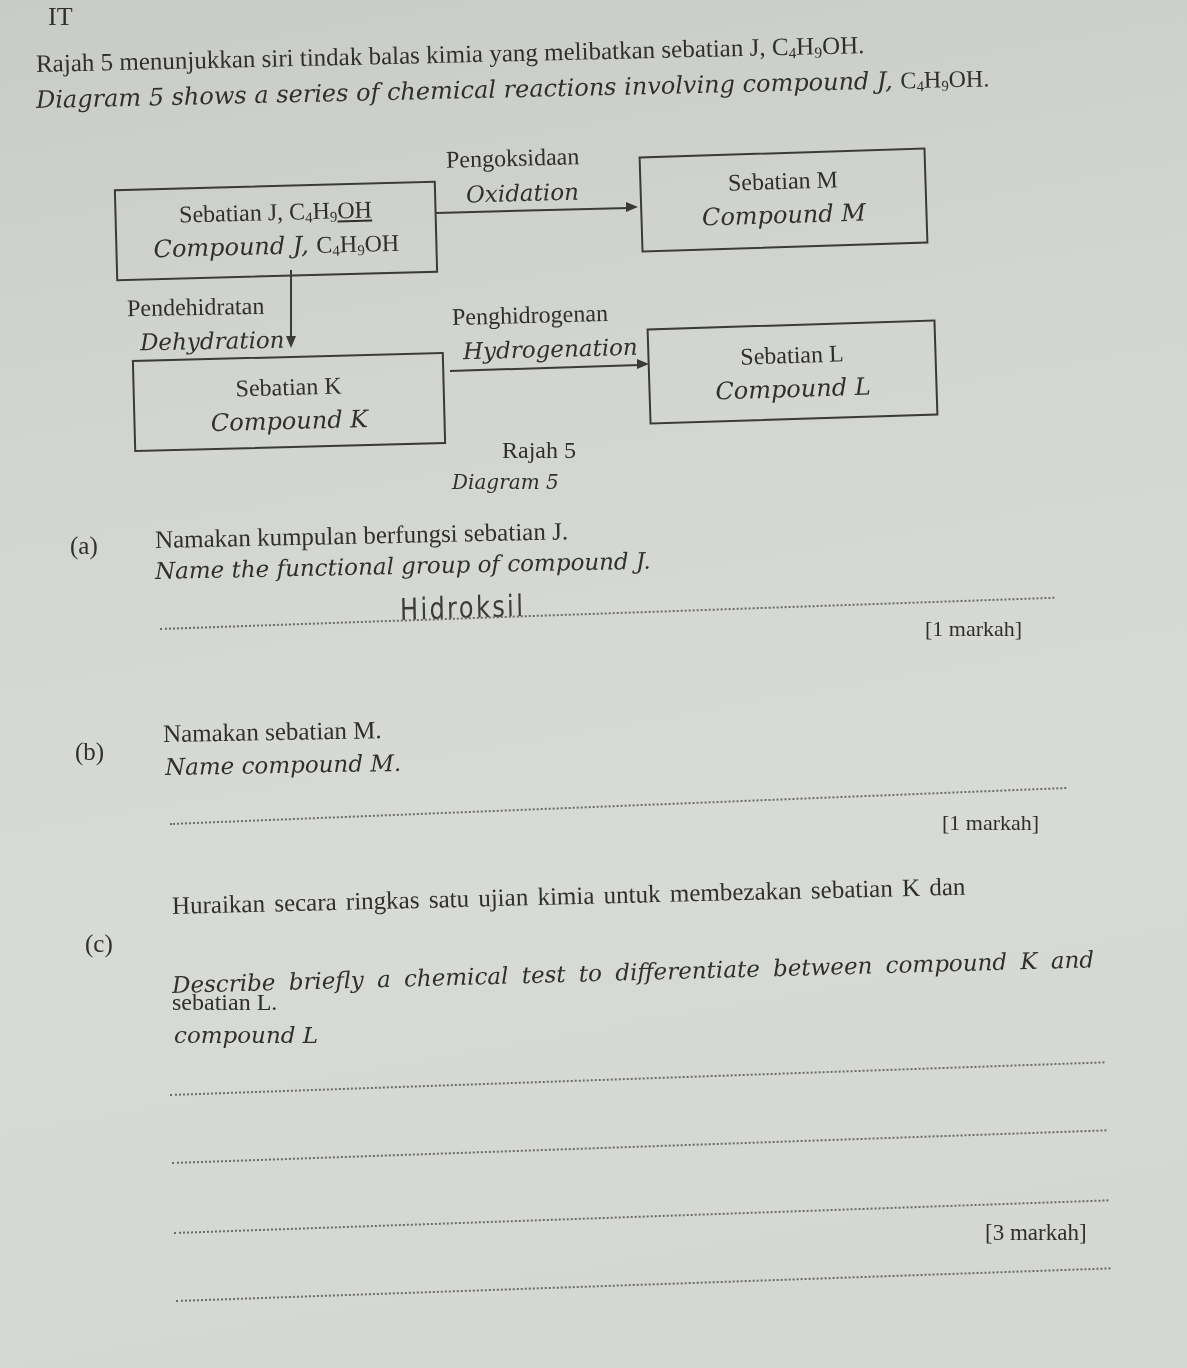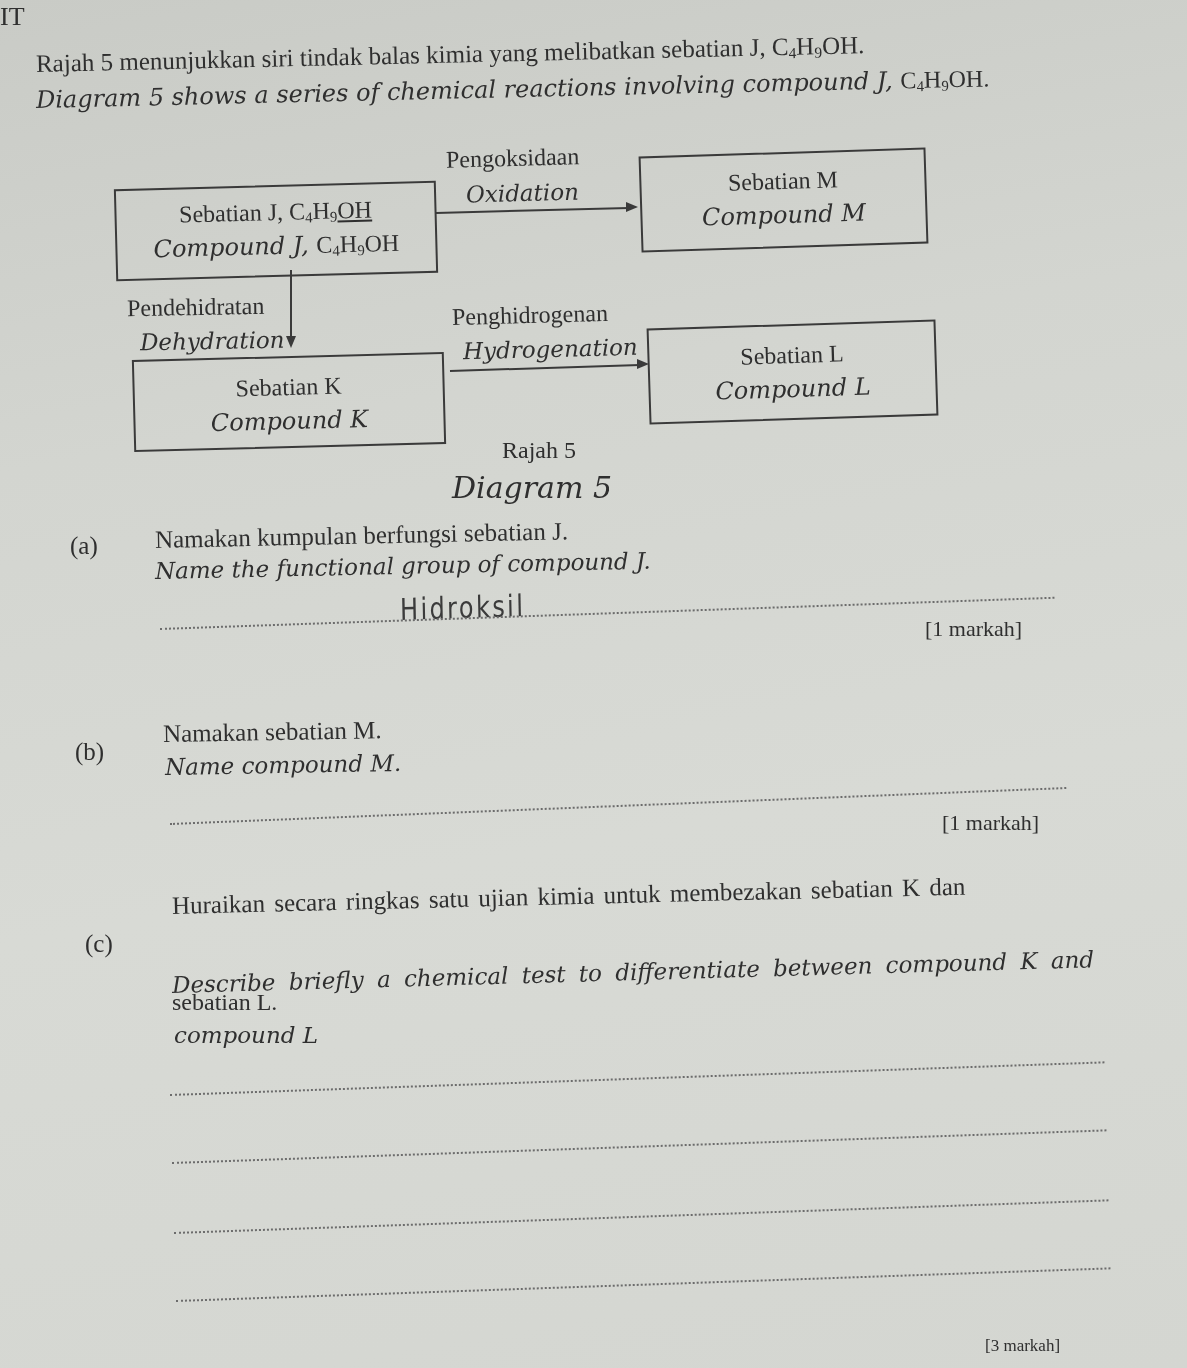--- a/index.html
+++ b/index.html
@@ -35,21 +35,21 @@
   }
   .hand {
     font-family: "DejaVu Sans", sans-serif; font-size: 30px; letter-spacing: 3px; color: #3b3b3b;
     transform: scaleX(0.8) rotate(-1.5deg); transform-origin: left center;
   }
   .q { font-size: 25px; }
 </style>
 </head>
 <body>
 
-<div class="abs rom" style="left:0;top:2px;font-size:26px;">IT</div>
+<div class="abs rom" style="left:0;top:2px;font-size:26px;padding-left:48px;">IT</div>
 
 <div class="abs rom" style="left:36px;top:50px;font-size:25px;transform:rotate(-1.3deg);transform-origin:left;">
   <span>Rajah 5 menunjukkan siri tindak balas kimia yang melibatkan sebatian J, </span><span><span>C</span><sub>4</sub><span>H</span><sub>9</sub><span>OH</span></span><span>.</span>
 </div>
 <div class="abs" style="left:36px;top:86px;font-size:24px;transform:rotate(-1.3deg);transform-origin:left;">
   <span class="it">Diagram 5 shows a series of chemical reactions involving compound J, </span><span class="rom"><span>C</span><sub>4</sub><span>H</span><sub>9</sub><span>OH</span></span><span class="rom">.</span>
 </div>
 
 <div>
 
@@ -82,21 +82,21 @@
   <div class="abs it" style="left:463px;top:336px;font-size:23px;transform:rotate(-1.5deg);">Hydrogenation</div>
   <div class="line" style="left:450px;top:370px;width:190px;transform:rotate(-1.8deg);"></div>
   <div class="arrowhead-r" style="left:637px;top:359px;"></div>
 
   <div class="box" style="left:648px;top:324px;width:285px;height:92px;transform:rotate(-1.8deg);">
     <div class="rom" style="margin-top:12px;">Sebatian L</div>
     <div class="it">Compound L</div>
   </div>
 
   <div class="abs rom" style="left:470px;top:437px;font-size:24px;margin-left:32px;">Rajah 5</div>
-  <div class="abs it" style="left:452px;top:470px;font-size:30px;">Diagram 5</div>
+  <div class="abs it" style="left:452px;top:470px;font-size:20px;">Diagram 5</div>
 </div>
 
 <div>
   <div class="abs rom q" style="left:70px;top:532px;">(a)</div>
   <div class="abs rom q" style="left:155px;top:526px;transform:rotate(-1.2deg);transform-origin:left;">Namakan kumpulan berfungsi sebatian J.</div>
   <div class="abs it" style="left:155px;top:558px;font-size:23px;transform:rotate(-1.2deg);transform-origin:left;">Name the functional group of compound J.</div>
   <div class="abs hand" style="left:400px;top:592px;">Hidroksil</div>
   <div class="dots" style="left:160px;top:628px;width:895px;transform:rotate(-2deg);"></div>
   <div class="abs rom" style="left:925px;top:616px;font-size:22px;">[1 markah]</div>
 </div>
@@ -113,14 +113,14 @@
   <div class="abs rom q" style="left:85px;top:930px;">(c)</div>
   <div class="abs rom q" style="left:172px;top:892px;transform:rotate(-1.4deg);transform-origin:left;word-spacing:3px;">Huraikan secara ringkas satu ujian kimia untuk membezakan sebatian K dan</div>
   <div class="abs rom" style="left:172px;top:989px;font-size:24px;">sebatian L.</div>
   <div class="abs it" style="left:172px;top:950px;font-size:23px;transform:rotate(-1.6deg);transform-origin:left;word-spacing:6px;padding-left:0;margin-top:22px;">Describe briefly a chemical test to differentiate between compound K and</div>
   <div class="abs it" style="left:174px;top:1022px;font-size:23px;">compound L</div>
 
   <div class="dots" style="left:170px;top:1094px;width:935px;transform:rotate(-2deg);"></div>
   <div class="dots" style="left:172px;top:1162px;width:935px;transform:rotate(-2deg);"></div>
   <div class="dots" style="left:174px;top:1232px;width:935px;transform:rotate(-2deg);"></div>
   <div class="dots" style="left:176px;top:1300px;width:935px;transform:rotate(-2deg);"></div>
-  <div class="abs rom" style="left:985px;top:1336px;font-size:17px;">[3 markah]</div>
+  <div class="abs rom" style="left:985px;top:1220px;font-size:23px;">[3 markah]</div>
 </div>
 
 </body></html>

